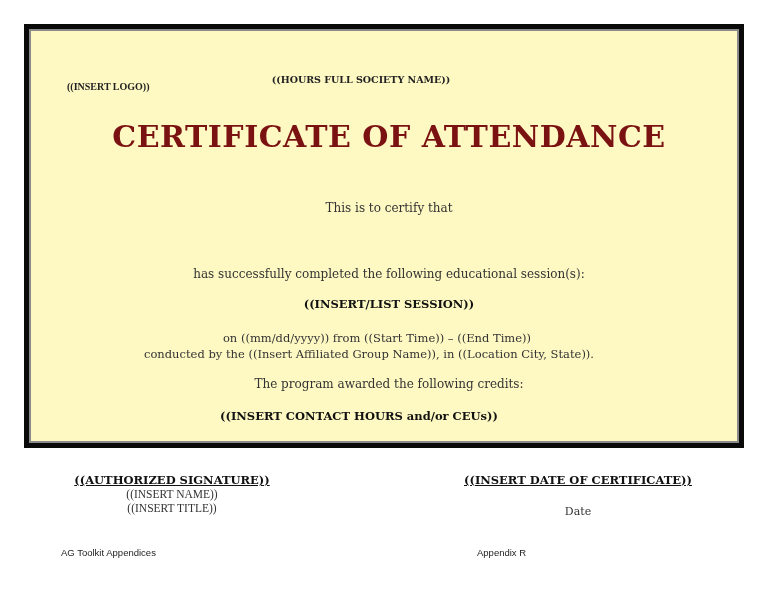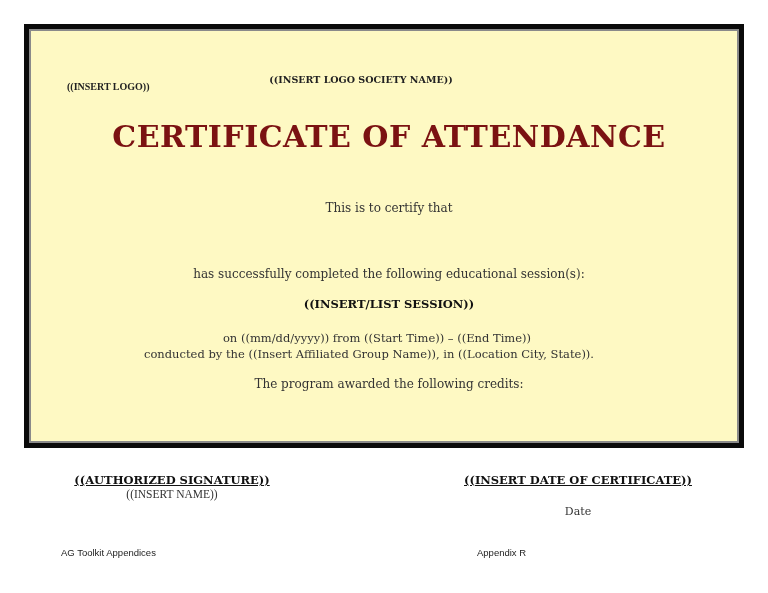--- a/index.html
+++ b/index.html
@@ -167,41 +167,43 @@
       color: #222;
     }
   </style>
 </head>
 <body>
 
 <div class="frame">
 
   <div class="abs logo">((INSERT LOGO))</div>
 
-  <div class="abs society">((INSERT LOGO SOCIETY NAME))</div>
+  <div class="abs society">((HOURS FULL SOCIETY NAME))</div>
 
   <div class="abs title">CERTIFICATE OF ATTENDANCE</div>
 
   <div class="abs line intro">This is to certify that</div>
 
 
   <div class="abs line session">((INSERT/LIST SESSION))</div>
 
   <div class="abs line completed">has successfully completed the following educational session(s):</div>
 
   <div class="abs line on-line">on ((mm/dd/yyyy)) from ((Start Time)) – ((End Time))</div>
 
   <div class="abs line conducted-line">conducted by the ((Insert Affiliated Group  Name)), in ((Location City, State)).</div>
 
   <div class="abs line program">The program awarded the following credits:</div>
 
+  <div class="abs line credits">((INSERT CONTACT HOURS and/or CEUs))</div>
 
   <div class="abs sig-block">
     <span class="sig-title">((AUTHORIZED SIGNATURE))</span>
     <span class="sig-sub">((INSERT NAME))</span>
+    <span class="sig-sub">((INSERT TITLE))</span>
   </div>
 
   <div class="abs date-block">
     <span class="date-title">((INSERT DATE OF CERTIFICATE))</span>
     <span class="date-sub">Date</span>
   </div>
 
   <div class="abs footer-left">AG Toolkit Appendices</div>
 
   <div class="abs footer-right">Appendix R</div>

